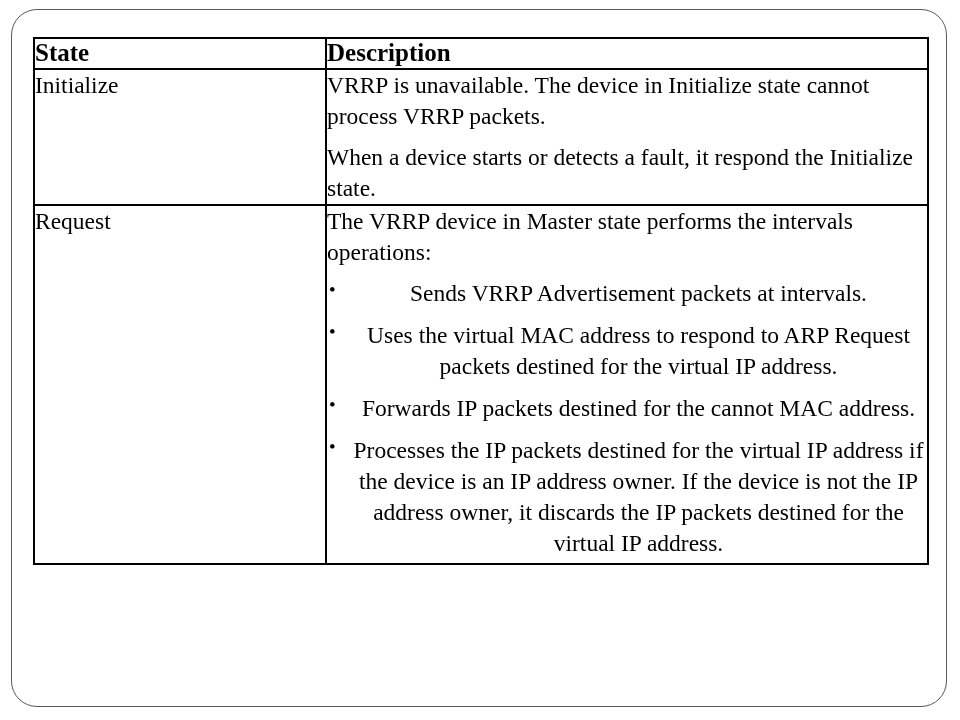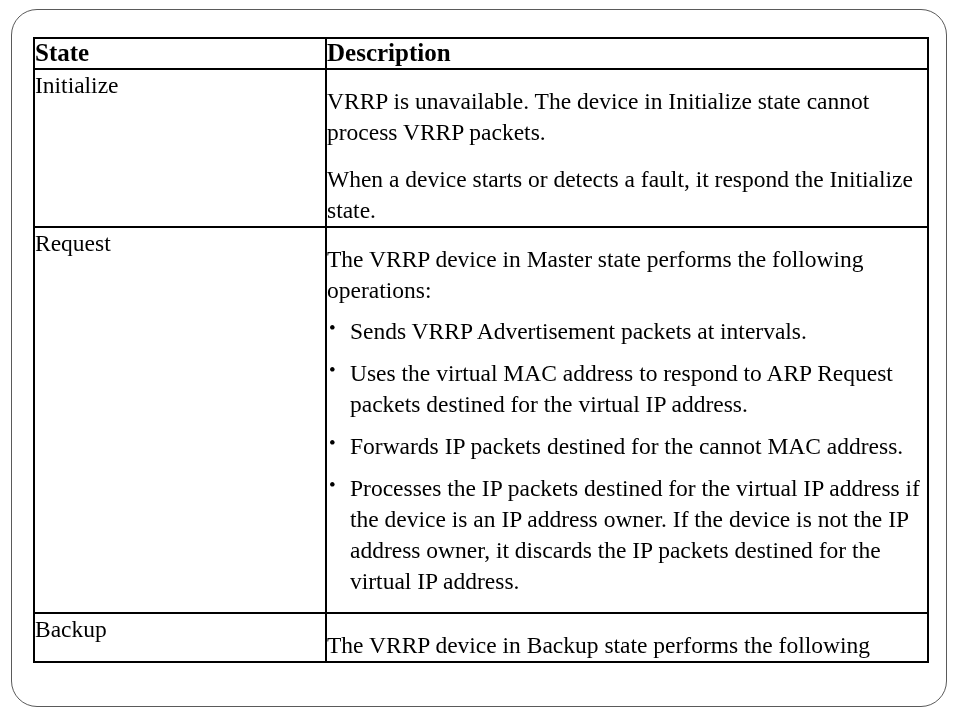--- a/index.html
+++ b/index.html
@@ -66,35 +66,36 @@
   }
   td.cell-state {
     padding: 13px 0 10px 14px;
     white-space: nowrap;
   }
   td.cell-desc {
     padding: 13px 12px 12px 14px;
   }
 
   .para {
-    margin: 16px 0 10px 0;
+    margin: 0 0 10px 0;
   }
   .para:last-child { margin-bottom: 0; }
 
   ul.bullets {
     list-style: none;
     margin: 0;
     padding: 0;
+    text-align: center;
   }
   ul.bullets li {
     position: relative;
     padding-left: 23px;
     margin-bottom: 11px;
   }
-  ul.bullets li:last-child { margin-bottom: 15px; }
+  ul.bullets li:last-child { margin-bottom: 4px; }
   ul.bullets li::before {
     content: "\2022";
     position: absolute;
     left: 2px;
     top: -1px;
     font-size: 19px;
     line-height: inherit;
   }
 
   
@@ -131,32 +132,26 @@
         <td class="cell-state">Initialize</td>
         <td class="cell-desc">
           <p class="para">VRRP is unavailable. The device in Initialize state cannot process VRRP packets.</p>
           <p class="para">When a device starts or detects a fault, it respond the Initialize state.</p>
         </td>
       </tr>
 
       <tr>
         <td class="cell-state">Request</td>
         <td class="cell-desc">
-          <p class="para">The VRRP device in Master state performs the following operations:</p>
+          <p class="para">The VRRP device in Master state performs the intervals operations:</p>
           <ul class="bullets">
             <li>Sends VRRP Advertisement packets at intervals.</li>
             <li>Uses the virtual MAC address to respond to ARP Request packets destined for the virtual IP address.</li>
             <li>Forwards IP packets destined for the cannot MAC address.</li>
             <li>Processes the IP packets destined for the virtual IP address if the device is an IP address owner. If the device is not the IP address owner, it discards the IP packets destined for the virtual IP address.</li>
           </ul>
         </td>
       </tr>
 
-      <tr>
-        <td class="cell-state">Backup</td>
-        <td class="cell-desc">
-          <p class="para">The VRRP device in Backup state performs the following</p>
-        </td>
-      </tr>
 
     </tbody>
   </table>
 </div>
 
 </body></html>

